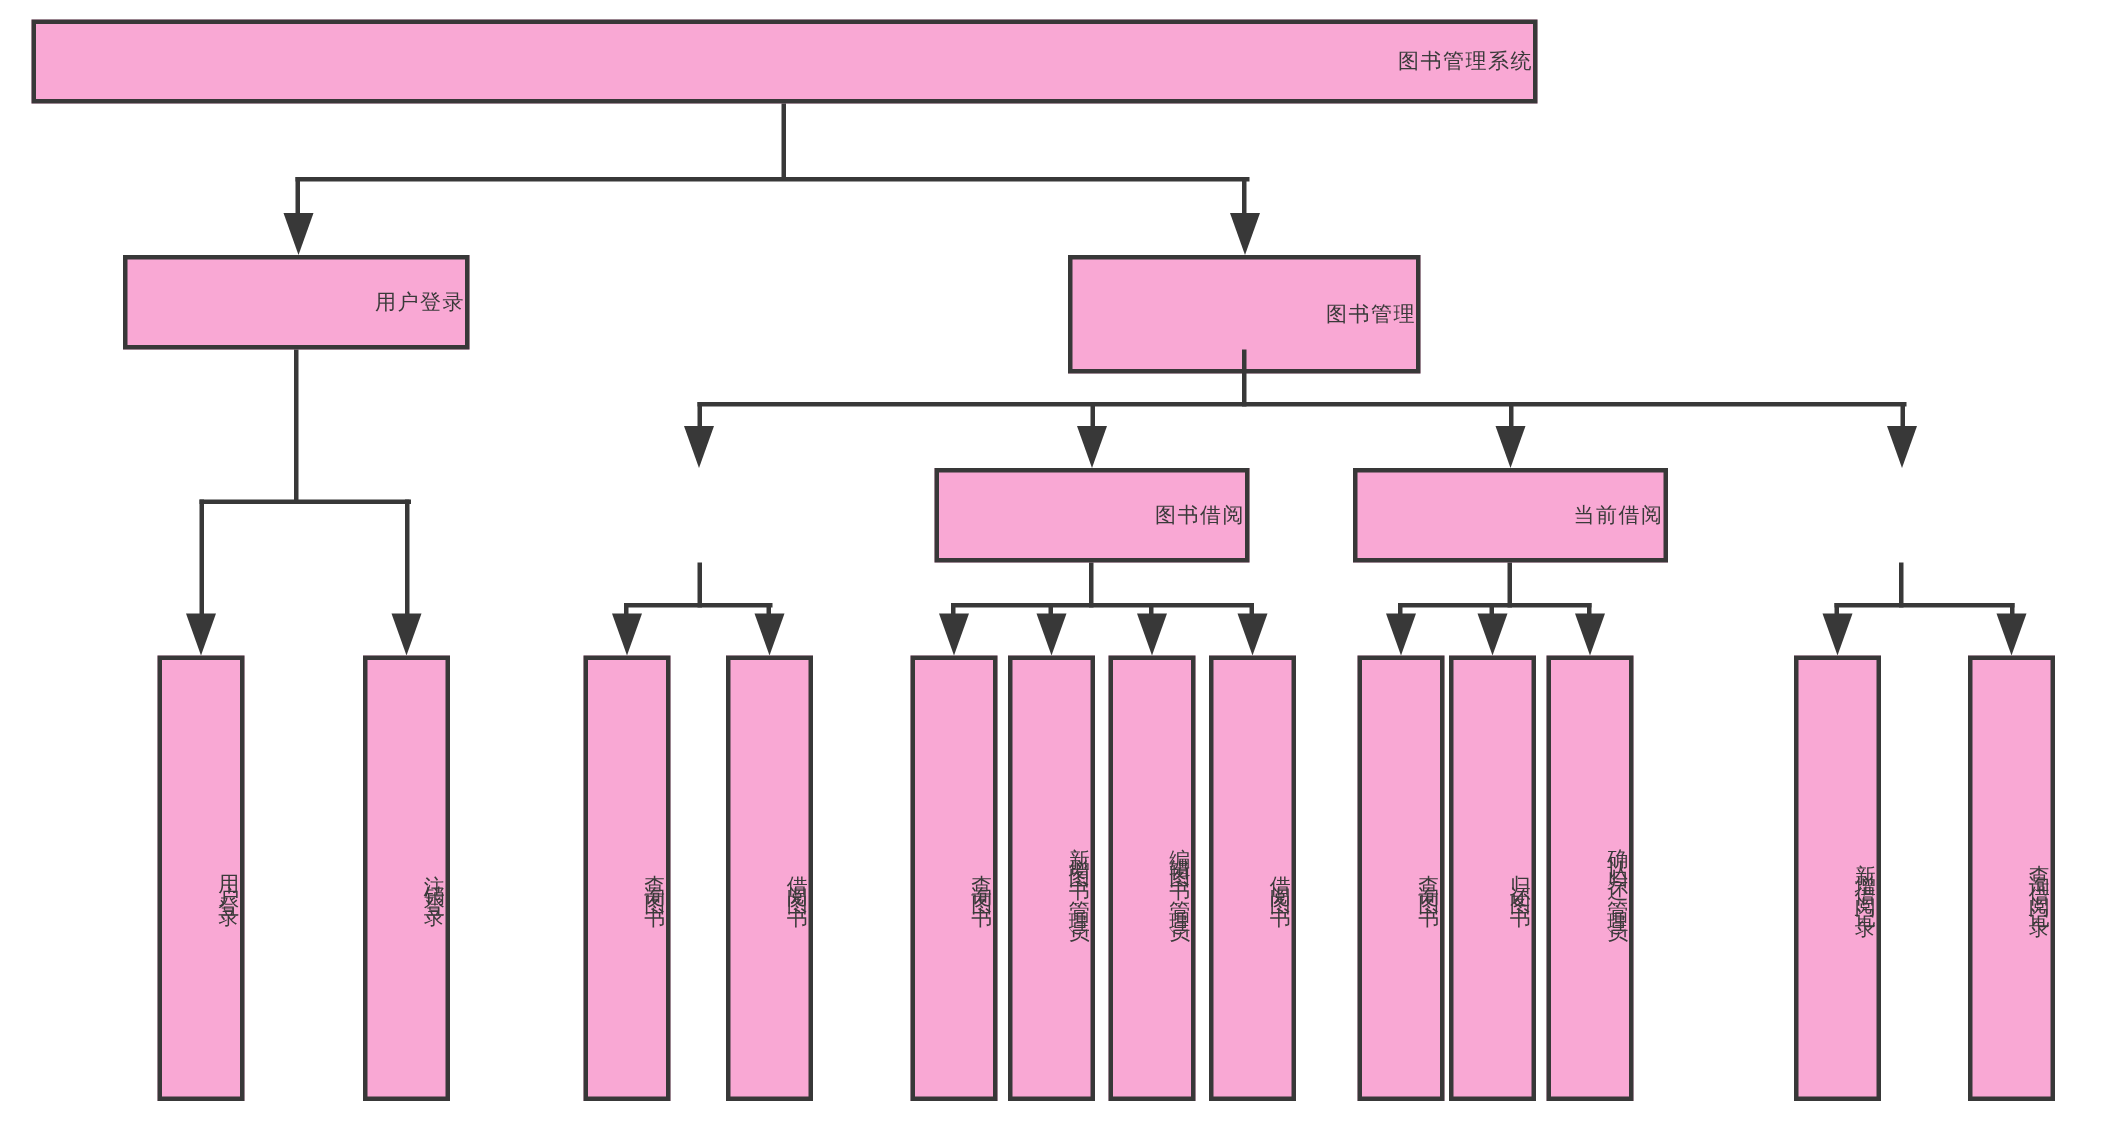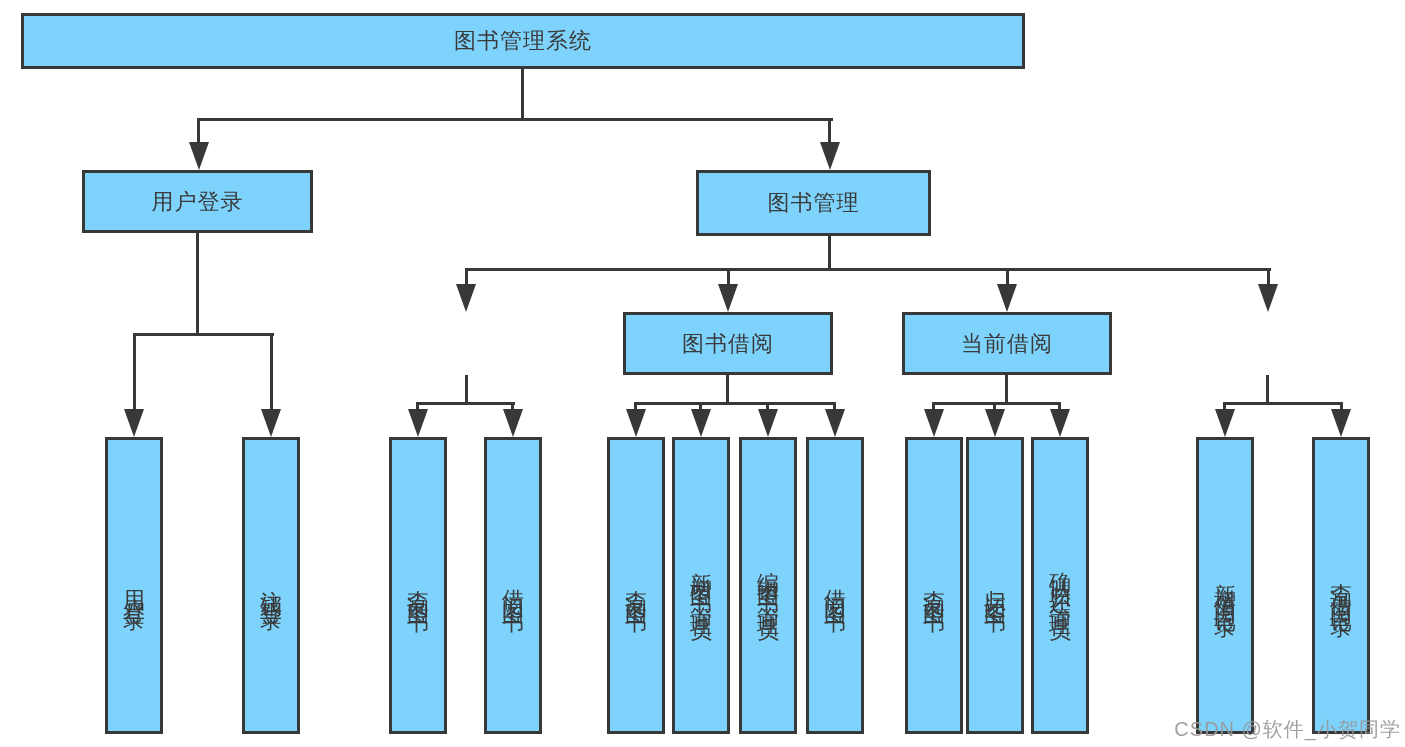--- a/index.html
+++ b/index.html
@@ -9,25 +9,25 @@
     height: 747px;
     background: #ffffff;
     font-family: "Liberation Sans", sans-serif;
     color: #383838;
     overflow: hidden;
   }
   .box {
     position: absolute;
     box-sizing: border-box;
     border: 3px solid #383838;
-    background: #7dd3fc;
+    background: #f9a8d4;
     display: flex;
     align-items: center;
-    justify-content: center;
-    font-size: 22px;
+    justify-content: flex-end;
+    font-size: 14px;
     letter-spacing: 1px;
     color: #3a3a3a;
   }
   .vbox span {
     writing-mode: vertical-rl;
     letter-spacing: 7px;
     line-height: 1;
     white-space: nowrap;
   }
   .hline, .vline {
@@ -64,21 +64,21 @@
   <div class="vline" style="left:521px; top:69px; width:3px; height:51px;"></div>
   <div class="hline" style="left:197px; top:118px; width:636px; height:3px;"></div>
   <div class="vline" style="left:197px; top:118px; width:3px; height:26px;"></div>
   <div class="arrow" style="left:189px; top:142px;"></div>
   <div class="vline" style="left:828px; top:118px; width:3px; height:26px;"></div>
   <div class="arrow" style="left:820px; top:142px;"></div>
 
   <div class="box" style="left:82px; top:170px; width:231px; height:63px;">
     <span>用户登录</span>
   </div>
-  <div class="box" style="left:696px; top:170px; width:235px; height:66px;">
+  <div class="box" style="left:712px; top:170px; width:235px; height:79px;">
     <span>图书管理</span>
   </div>
 
   <div class="vline" style="left:196px; top:233px; width:3px; height:103px;"></div>
   <div class="hline" style="left:133px; top:333px; width:141px; height:3px;"></div>
   <div class="vline" style="left:133px; top:333px; width:3px; height:78px;"></div>
   <div class="arrow" style="left:124px; top:409px;"></div>
   <div class="vline" style="left:270px; top:333px; width:3px; height:78px;"></div>
   <div class="arrow" style="left:261px; top:409px;"></div>
 
@@ -171,15 +171,14 @@
     <span>确认归还（管理员）</span>
   </div>
 
   <div class="box vbox" style="left:1196px; top:437px; width:58px; height:297px;">
     <span>新增借阅记录</span>
   </div>
   <div class="box vbox" style="left:1312px; top:437px; width:58px; height:297px;">
     <span>查询借阅记录</span>
   </div>
 
-  <div class="watermark">CSDN @软件_小贺同学</div>
 
 </div>
 
 </body></html>

